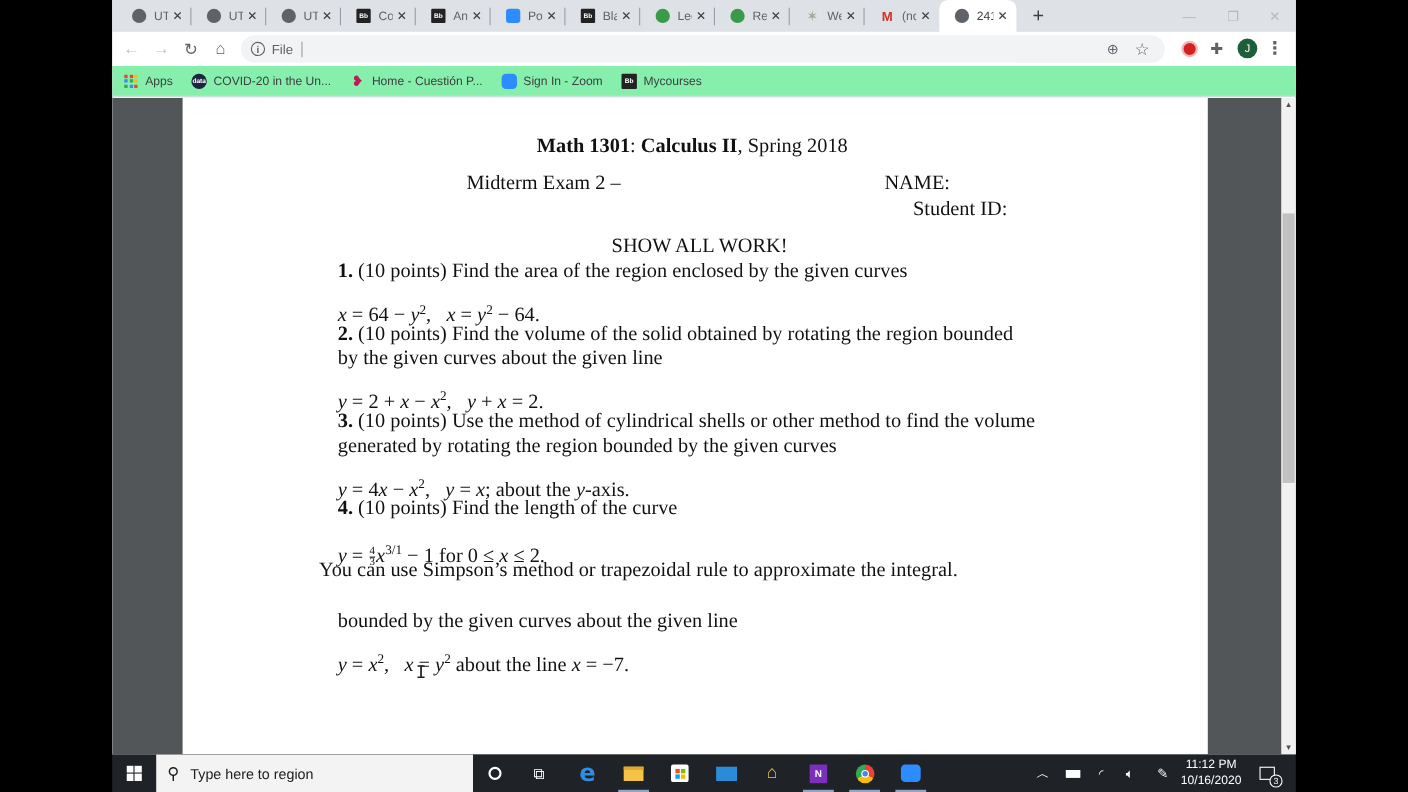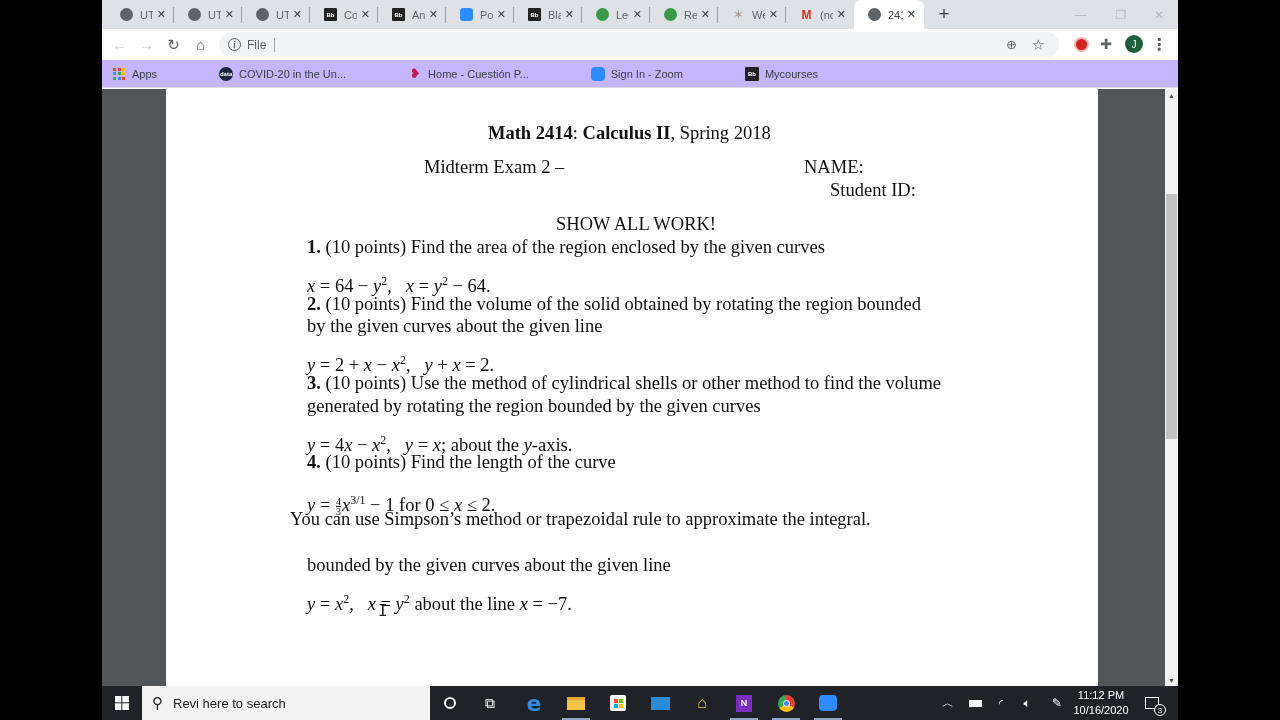--- a/index.html
+++ b/index.html
@@ -30,21 +30,21 @@
   .toolbar { position: absolute; left: 0; top: 29px; width: 1076px; height: 31px; background: #fff; display: flex; align-items: center; }
   .navbtn { width: 27px; height: 27px; display: flex; align-items: center; justify-content: center; color: #5f6368; font-size: 15px; }
   .navbtn.disabled { color: #bdc1c6; }
   .omnibox { position: absolute; left: 117px; top: 3px; width: 840px; height: 25px; background: #f1f3f4; border-radius: 13px; display: flex; align-items: center; padding-left: 9px; font-size: 12px; color: #202124; }
   .omnibox .info { width: 13px; height: 13px; border: 1.3px solid #5f6368; border-radius: 50%; font-size: 9px; color: #5f6368; display: flex; align-items: center; justify-content: center; font-weight: bold; margin-right: 6px; }
   .omnibox .scheme { color: #5f6368; padding-right: 8px; border-right: 1px solid #9aa0a6; margin-right: 8px; line-height: 14px; }
   .omnibox .rightico { position: absolute; color: #5f6368; font-size: 13px; }
   .ext { position: absolute; display: flex; align-items: center; justify-content: center; }
 
   
-  .bookmarks { position: absolute; left: 0; top: 60px; width: 1076px; height: 28px; background: #c4b5fd; display: flex; align-items: center; padding-left: 10px; font-size: 11px; color: #3c4043; border-bottom: 1px solid #dadce0; gap: 45px; }
+  .bookmarks { position: absolute; left: 0; top: 60px; width: 1076px; height: 28px; background: #86efac; display: flex; align-items: center; padding-left: 10px; font-size: 11px; color: #3c4043; border-bottom: 1px solid #dadce0; }
   .bm { display: flex; align-items: center; margin-right: 17px; }
   .bm .bico { width: 14px; height: 14px; margin-right: 6px; display: flex; align-items: center; justify-content: center; font-size: 6px; color: #fff; font-weight: bold; }
   .apps-grid { display: grid; grid-template-columns: repeat(3, 3px); grid-gap: 1.5px; }
   .apps-grid span { width: 3px; height: 3px; }
 
   
   .viewer { position: absolute; left: 0; top: 89px; width: 1063px; height: 597px; background: #525659; overflow: hidden; }
   .page { position: absolute; left: 64px; top: 0; width: 932px; height: 597px; background: #fff; font-family: "DejaVu Serif", "Liberation Serif", serif; color: #111; }
   .scrollbar { position: absolute; left: 1063px; top: 89px; width: 13px; height: 597px; background: #f1f1f1; }
   .scrollbar .thumb { position: absolute; left: 1px; top: 105px; width: 11px; height: 245px; background: #c1c1c1; }
@@ -189,21 +189,21 @@
         <span>Sign In - Zoom</span>
       </div>
       <div class="bm">
         <span class="bico" style="background:#222;border-radius:1px">Bb</span>
         <span>Mycourses</span>
       </div>
     </div>
 
     <div class="viewer">
       <div class="page">
-        <div class="pt" style="left:322px;top:33px"><b>Math 2414</b><span>: </span><b>Calculus II</b><span>, Spring 2018</span></div>
+        <div class="pt" style="left:322px;top:33px"><b>Math 1301</b><span>: </span><b>Calculus II</b><span>, Spring 2018</span></div>
         <div class="pt" style="left:258px;top:67px">Midterm Exam 2 –</div>
         <div class="pt" style="left:638px;top:67px">NAME:</div>
         <div class="pt" style="left:664px;top:90px">Student ID:</div>
         <div class="pt" style="left:390px;top:124px">SHOW ALL WORK!</div>
 
         <div class="pt" style="left:141px;top:147px"><b>1.</b><span> (10 points) Find the area of the region enclosed by the given curves</span></div>
         <div class="pt" style="left:141px;top:181px"><i>x</i> = 64 − <i>y</i><sup>2</sup>, &nbsp;&nbsp;<i>x</i> = <i>y</i><sup>2</sup> − 64.</div>
 
         <div class="pt" style="left:141px;top:204px"><b>2.</b><span> (10 points) Find the volume of the solid obtained by rotating the region bounded</span></div>
         <div class="pt" style="left:141px;top:226px">by the given curves about the given line</div>
@@ -235,21 +235,21 @@
     <div class="tb-start">
       <svg width="14" height="14" viewBox="0 0 14 14">
         <rect x="0" y="0" width="6.3" height="6.3" fill="#fff"></rect>
           <rect x="7.3" y="0" width="6.7" height="6.3" fill="#fff"></rect>
         <rect x="0" y="7.3" width="6.3" height="6.7" fill="#fff"></rect>
           <rect x="7.3" y="7.3" width="6.7" height="6.7" fill="#fff"></rect>
       </svg>
     </div>
     <div class="tb-search">
       <span class="mag">⚲</span>
-      <span>Revi here to search</span>
+      <span>Type here to region</span>
     </div>
     <div class="tb-ico" style="left:328px">
       <span style="width:12px;height:12px;border:2px solid #fff;border-radius:50%;display:block"></span>
     </div>
     <div class="tb-ico" style="left:368px;color:#fff;font-size:14px">
         <span>⧉</span>
       </div>
     <div class="tb-ico" style="left:412px;color:#2f8ee0;font-size:22px;font-weight:bold;font-family:'DejaVu Sans',sans-serif">
         <span>e</span>
       </div>

